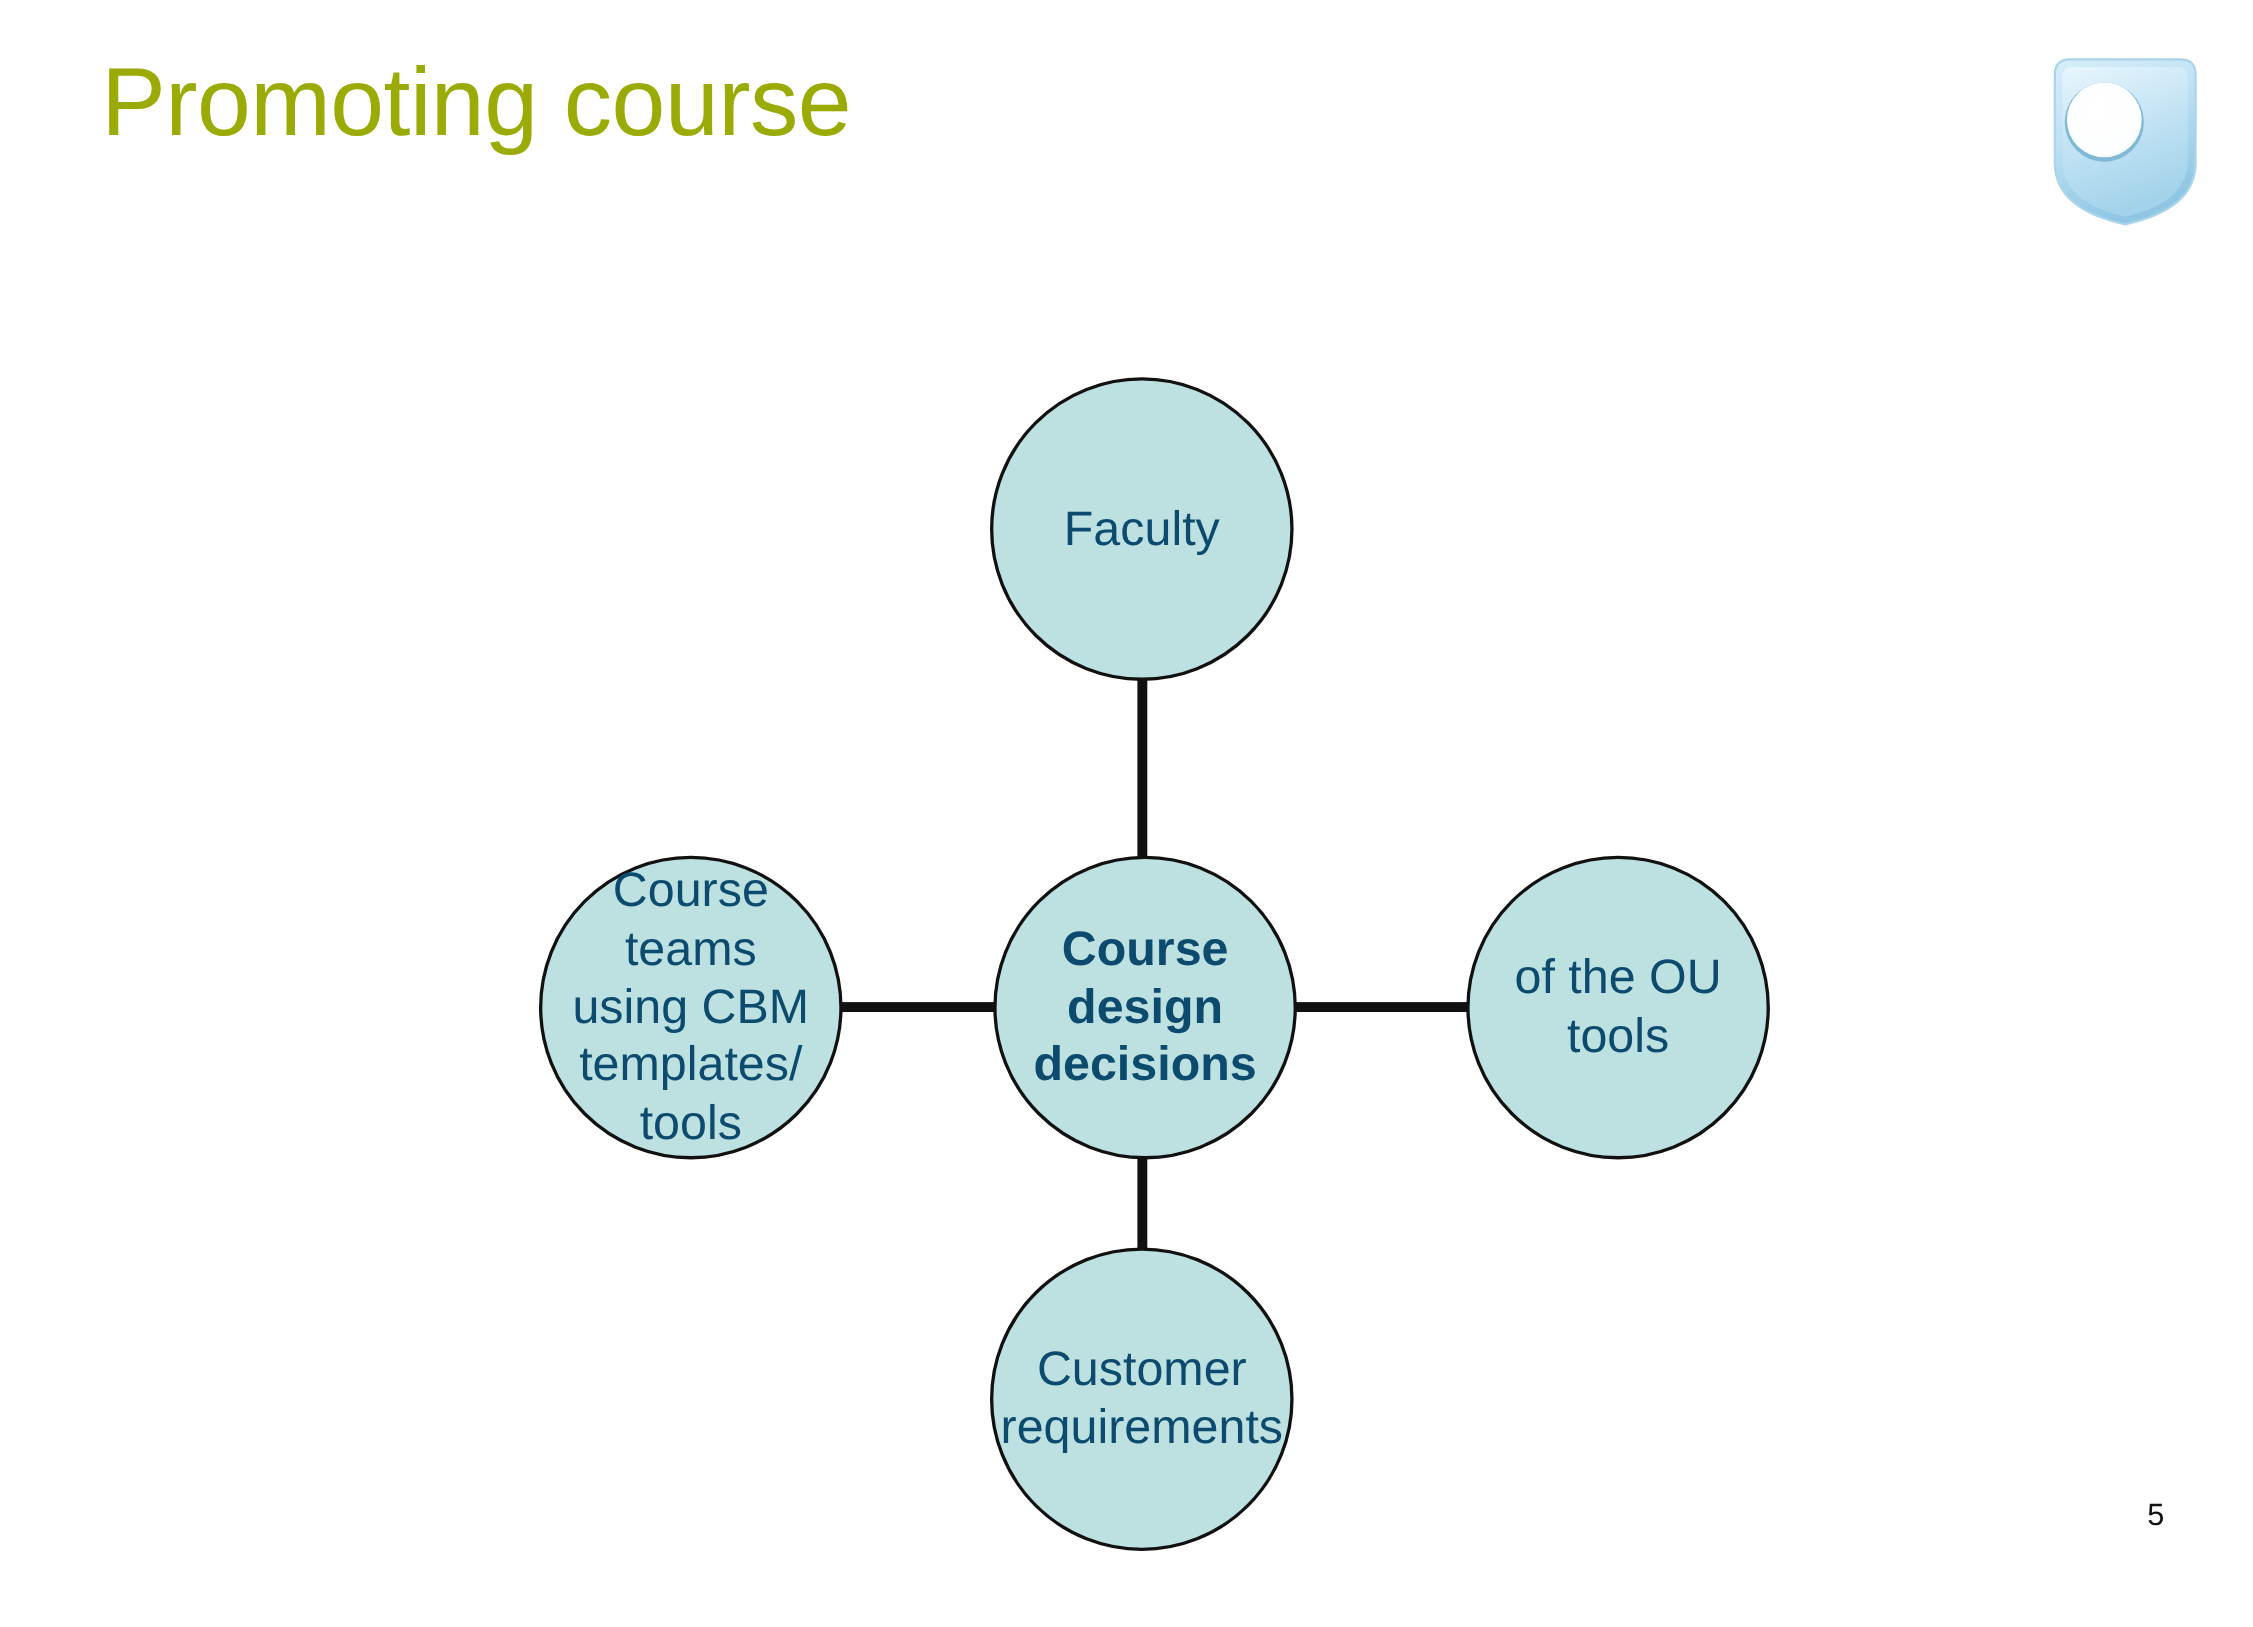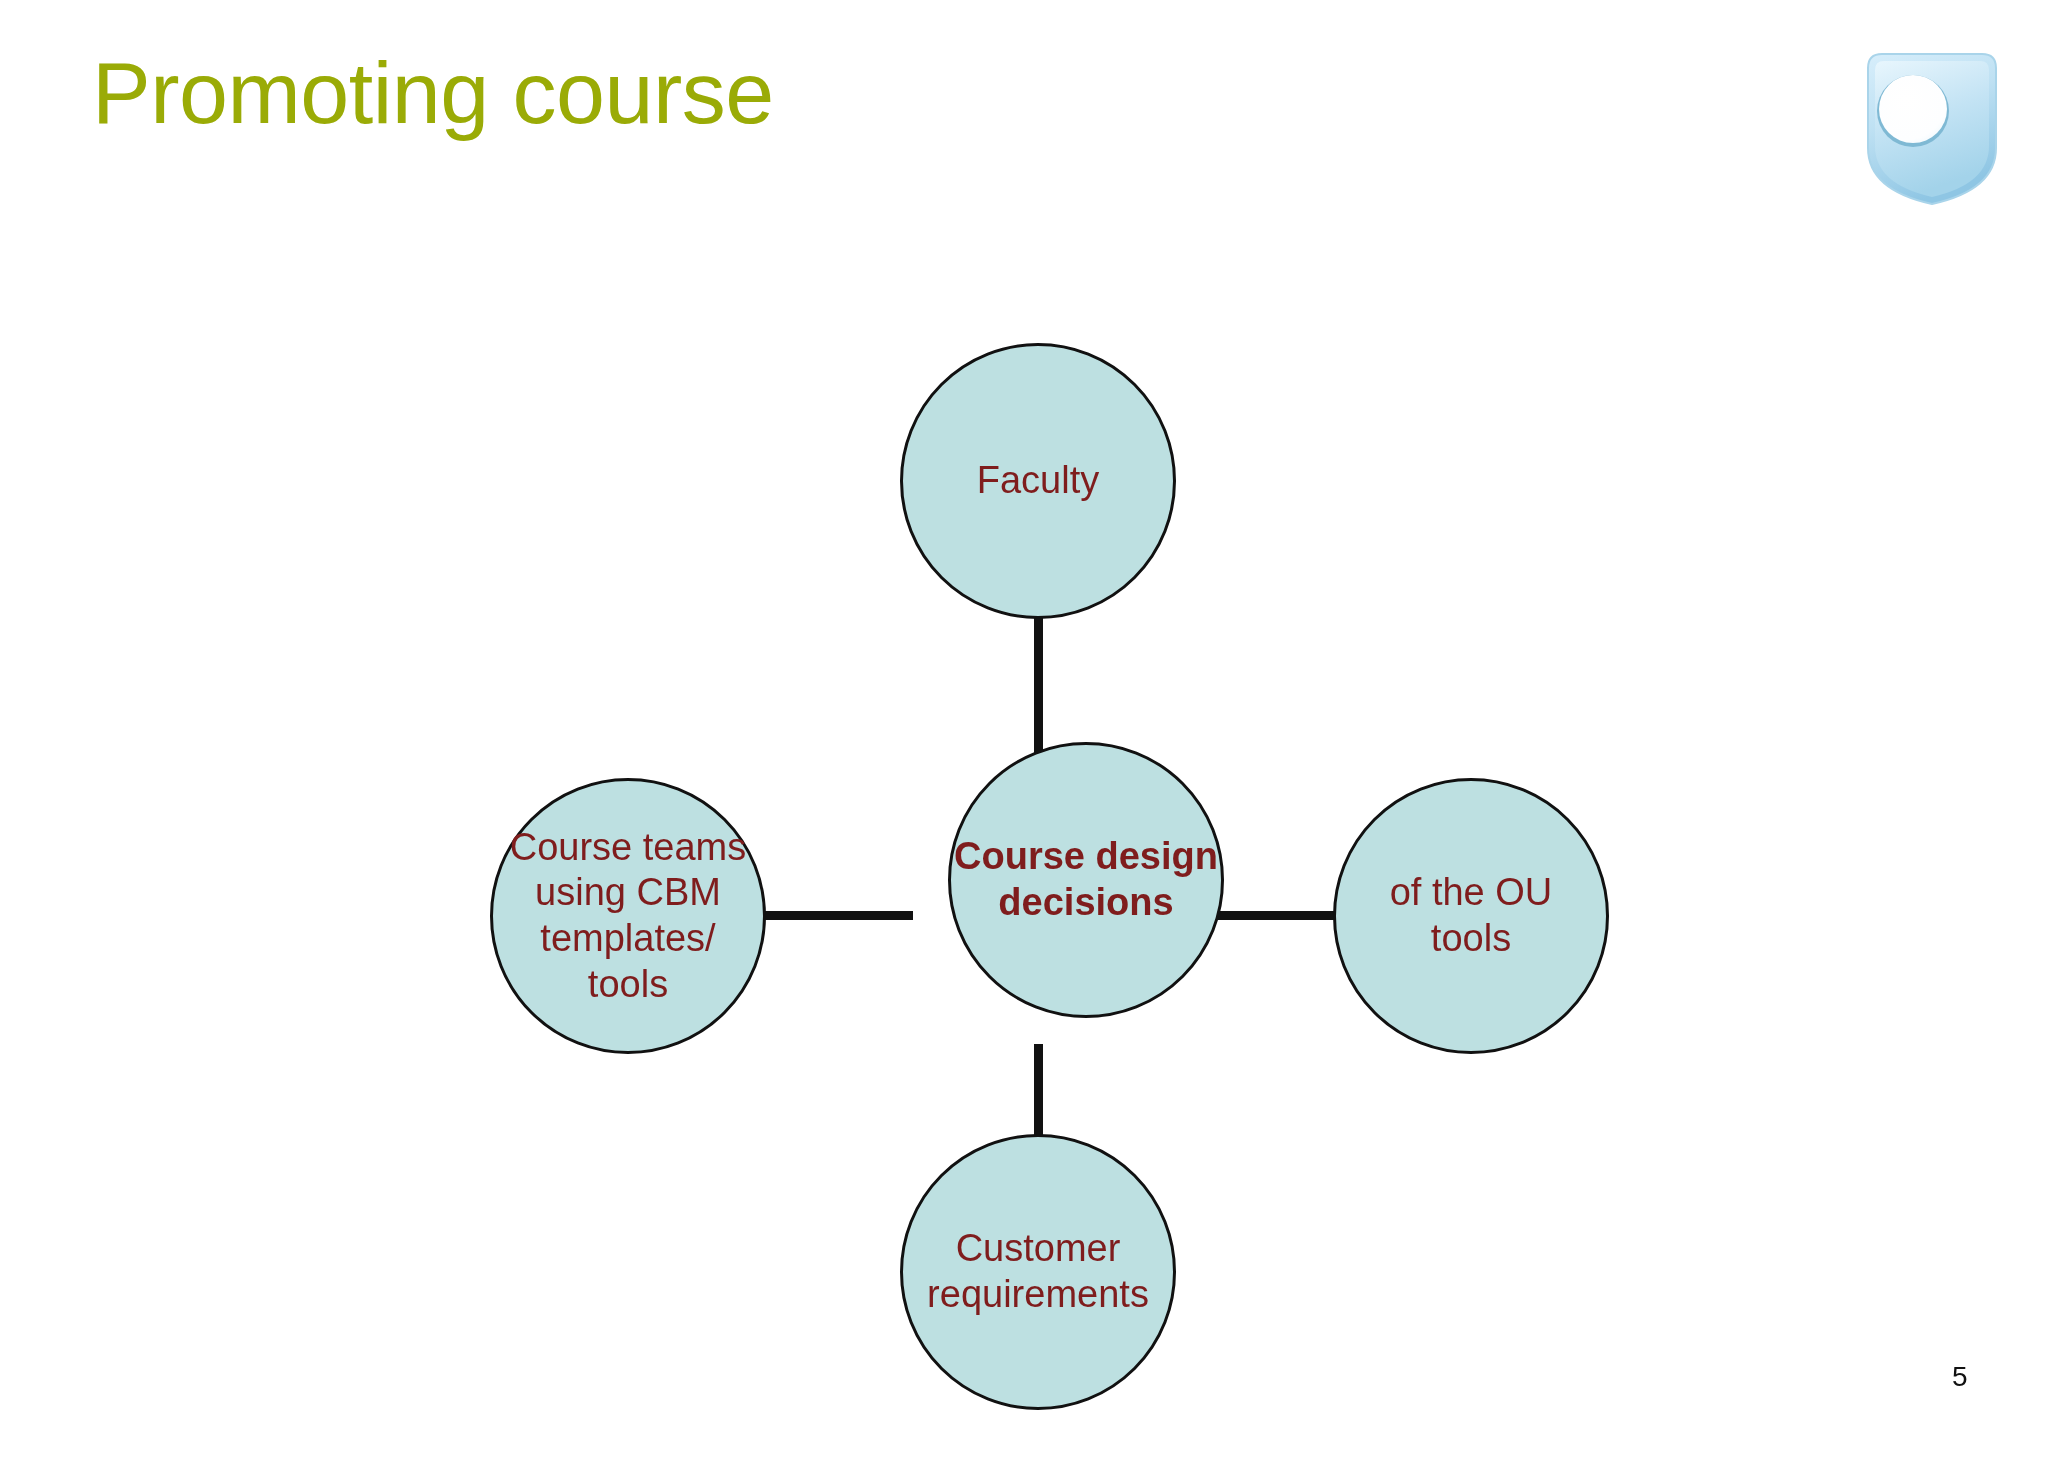--- a/index.html
+++ b/index.html
@@ -57,33 +57,33 @@
     border-radius: 50%;
     background: #bde0e1;
     border: 3px solid #111111;
     box-sizing: border-box;
     display: flex;
     align-items: center;
     justify-content: center;
     text-align: center;
   }
   .node-label {
-    color: #7f1d1d;
-    font-size: 38px;
+    color: #0c4a6e;
+    font-size: 44px;
     line-height: 1.2;
     width: 340px;
     pointer-events: none;
   }
   .node-label.bold {
     font-weight: bold;
     width: 300px;
   }
 
   
-  #node-center { left: 903px;  top: 742px;  width: 276px; height: 276px; z-index: 3; margin-left: 45px; }
+  #node-center { left: 903px;  top: 778px;  width: 276px; height: 276px; z-index: 3; }
   #node-top    { left: 900px;  top: 343px;  width: 276px; height: 276px; z-index: 3; }
   #node-bottom { left: 900px;  top: 1134px; width: 276px; height: 276px; z-index: 3; }
   #node-left   { left: 490px;  top: 778px;  width: 276px; height: 276px; z-index: 3; }
   #node-right  { left: 1333px; top: 778px;  width: 276px; height: 276px; z-index: 3; }
 
   
   .connector {
     position: absolute;
     background: #111111;
     z-index: 1;

